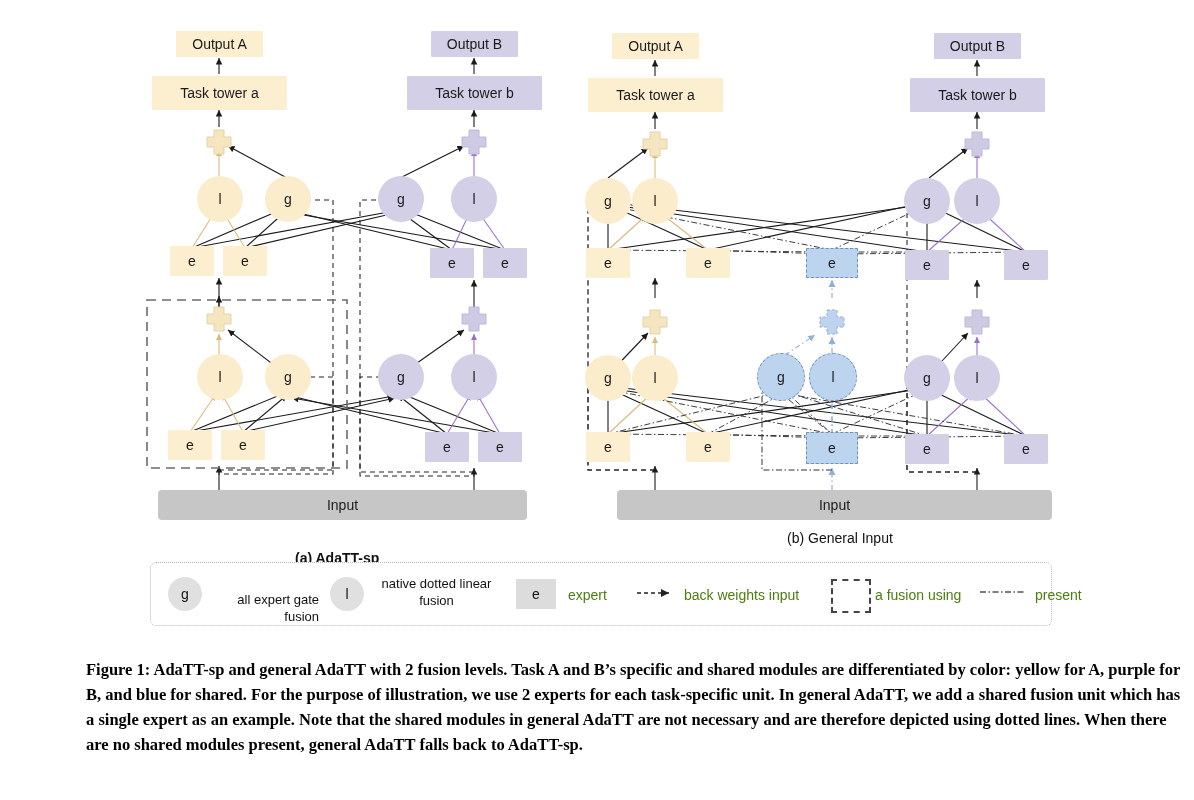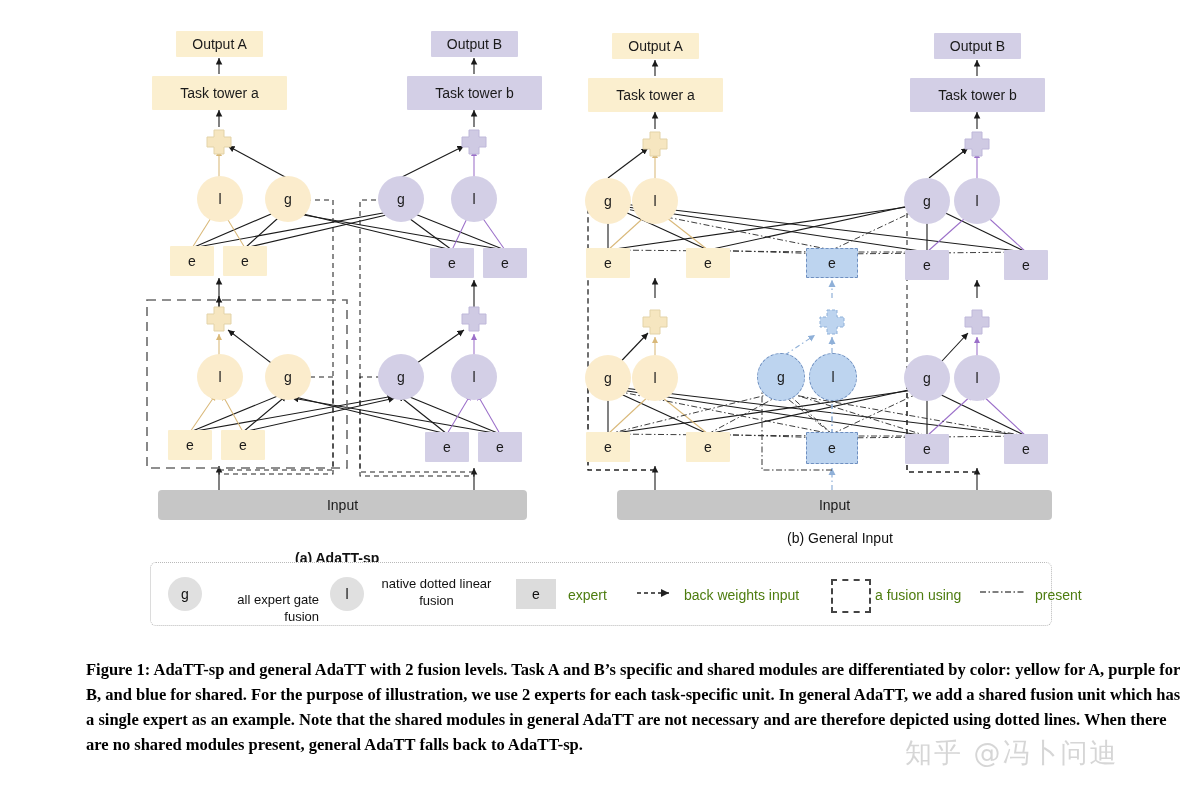--- a/index.html
+++ b/index.html
@@ -362,14 +362,13 @@
     <div class="lg-txt1" style="left:724px;top:24px;">a fusion using</div>
 
     <svg style="position:absolute;left:828px;top:24px;" width="48" height="10" viewBox="0 0 48 10">
       <path d="M1,5 L46,5" stroke="#555" stroke-width="1.4" stroke-dasharray="6,2.5,1.5,2.5" fill="none"></path>
     </svg>
     <div class="lg-txt1" style="left:884px;top:24px;">present</div>
   </div>
 
   <div class="caption">Figure 1: AdaTT-sp and general AdaTT with 2 fusion levels. Task A and B’s specific and shared modules are differentiated by color: yellow for A, purple for B, and blue for shared. For the purpose of illustration, we use 2 experts for each task-specific unit. In general AdaTT, we add a shared fusion unit which has a single expert as an example. Note that the shared modules in general AdaTT are not necessary and are therefore depicted using dotted lines. When there are no shared modules present, general AdaTT falls back to AdaTT-sp.</div>
 
-  <div class="wm">知乎 @冯卜问迪</div>
 </div>
 
 </body></html>

